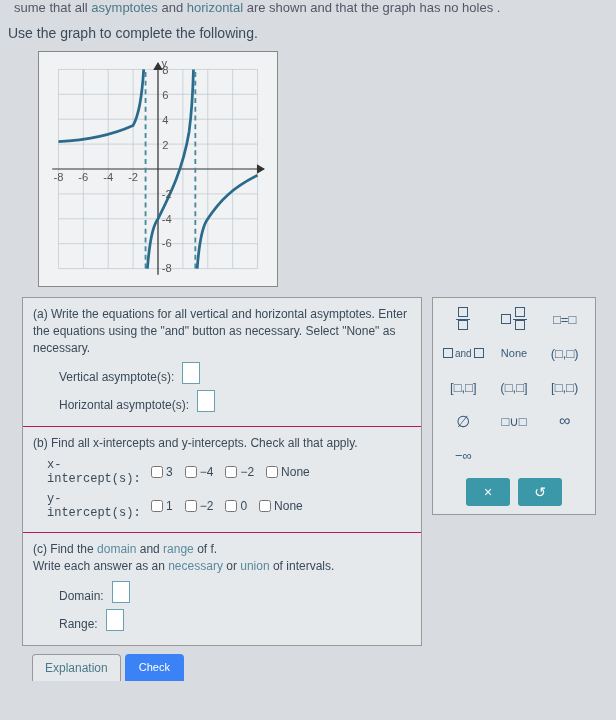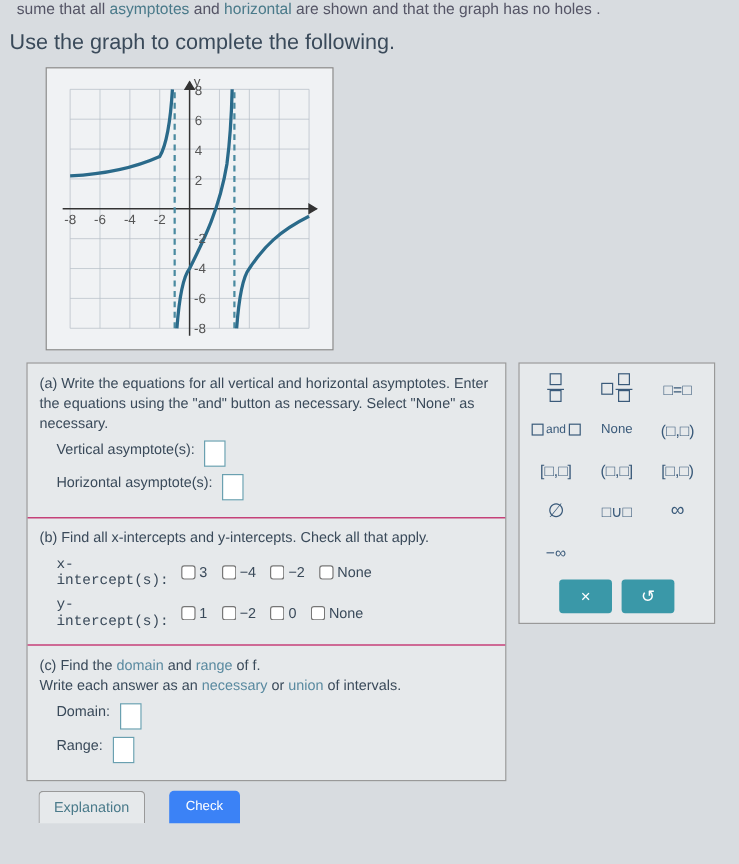--- a/index.html
+++ b/index.html
@@ -16,21 +16,21 @@
       padding: 0;
     }
     .top-text {
       padding: 0 10px 6px 14px;
       font-size: 13px;
       color: #556;
     }
     .top-text .link { color: #4a7a8a; }
     .instruction {
       padding: 4px 10px 10px 8px;
-      font-size: 18px;
+      font-size: 14px;
       color: #3a4a5a;
     }
     .graph-container {
       margin: 0 0 10px 38px;
       width: 240px;
       height: 236px;
       border: 1px solid #888;
       background: #f0f2f4;
       display: flex;
       align-items: center;
@@ -50,23 +50,23 @@
       color: #3a4a5a;
     }
     .qsection {
       border-bottom: 1px solid #be185d;
       padding: 8px 10px 10px 10px;
     }
     .qsection:last-of-type { border-bottom: none; }
     .qlabel { margin-bottom: 6px; line-height: 1.4; }
     .field-row {
       display: flex;
-      align-items: flex-start;
+      align-items: flex-end;
       gap: 8px;
-      margin: 6px 0 4px 14px;
+      margin: 6px 0 4px 26px;
     }
     .field-input {
       width: 18px;
       height: 22px;
       background: #fff;
       border: 1px solid #6aa0b0;
     }
     .checkrow {
       display: flex;
       align-items: center;
@@ -114,21 +114,21 @@
       color: #fff;
       border: none;
       border-radius: 3px;
       font-size: 14px;
       display: flex;
       align-items: center;
       justify-content: center;
     }
     .bottom-btns {
       display: flex;
-      gap: 20px;
+      gap: 4px;
       padding: 8px 0 0 32px;
     }
     .exp-btn {
       background: #e6e9eb;
       border: 1px solid #999;
       border-bottom: none;
       color: #4a7a8a;
       padding: 6px 12px;
       border-radius: 4px 4px 0 0;
       font-size: 12px;

